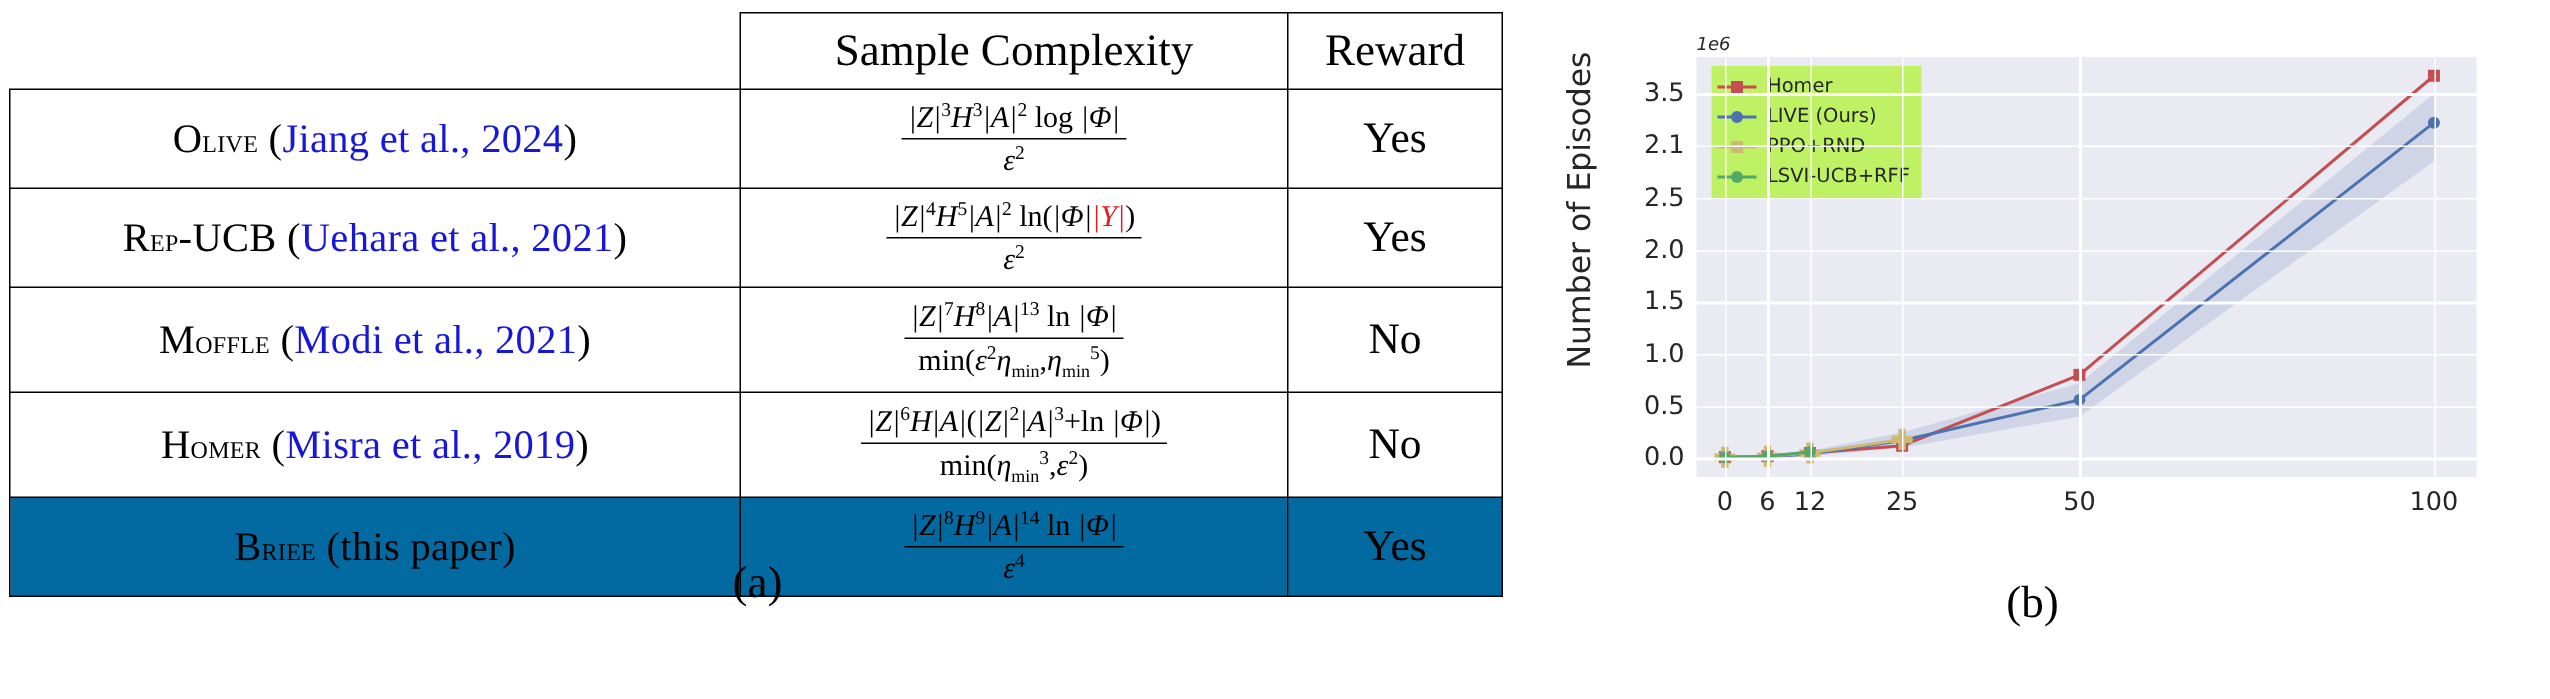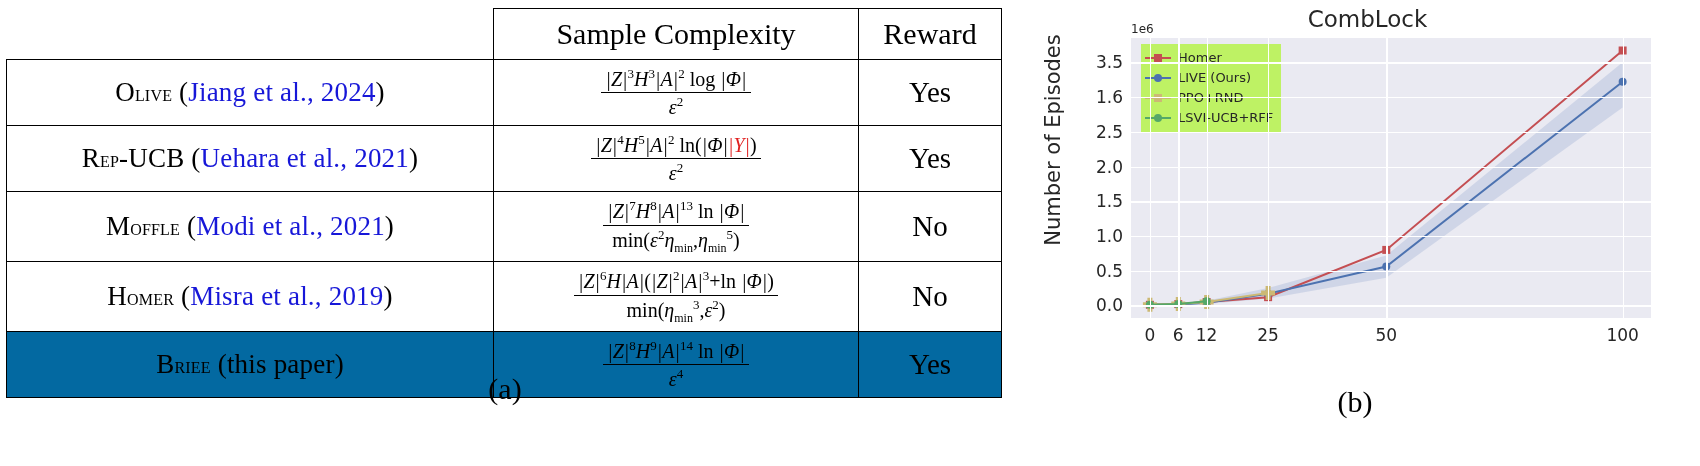--- a/index.html
+++ b/index.html
@@ -134,20 +134,21 @@
     font-family: "DejaVu Sans", sans-serif;
     color: #262626;
   }
   .exp-label {
     position: absolute;
     left: 86px;
     top: 16px;
     font-size: 12px;
     font-family: "DejaVu Sans", sans-serif;
     color: #262626;
+    font-style: italic;
   }
   .axes {
     position: absolute;
     left: 86px;
     top: 32px;
     width: 520px;
     height: 280px;
     background: #eaeaf2;
     border: none;
   }
@@ -310,21 +311,20 @@
           </td>
           <td class="rw-cell">Yes</td>
         </tr>
       </tbody>
     </table>
     <div class="caption-a">(a)</div>
   </div>
 
   <div class="panel-b">
     <div class="plot-box">
-      <div class="chart-title">CombLock</div>
       <div class="exp-label">1e6</div>
       <div class="ylabel">Number of Episodes</div>
 
       <div class="axes" id="axes">
         <svg id="chart-svg" width="520" height="280" viewBox="0 0 520 280" style="position:absolute;left:0;top:0;">
             <polygon points="18.909090909090907,266.1042183622829 47.27272727272727,265.40942928039703 75.63636363636363,262.6302729528536 137.09090909090907,250.12406947890818 255.27272727272728,217.46898263027296 491.6363636363636,24.31761786600498 491.6363636363636,69.47890818858562 255.27272727272728,239.70223325062034 137.09090909090907,260.545905707196 75.63636363636363,266.1042183622829 47.27272727272727,267.4937965260546 18.909090909090907,267.4937965260546" fill="#4c72b0" fill-opacity="0.17" stroke="none"></polygon>
             <polyline points="18.909090909090907,266.79900744416875 47.27272727272727,266.1042183622829 75.63636363636363,264.0198511166253 137.09090909090907,259.1563275434243 255.27272727272728,211.91066997518612 491.6363636363636,12.506203473945448" fill="none" stroke="#c44e52" stroke-width="2"></polyline>
             <rect x="14.909090909090907" y="262.79900744416875" width="8" height="8" fill="#c44e52"></rect>
             <rect x="43.27272727272727" y="262.1042183622829" width="8" height="8" fill="#c44e52"></rect>
             <rect x="71.63636363636363" y="260.0198511166253" width="8" height="8" fill="#c44e52"></rect>
@@ -380,21 +380,21 @@
           <div class="ytick" style="top: 232.754px;">0.5</div>
           <div class="grid-h" style="top: 198.015px;"></div>
           <div class="ytick" style="top: 198.015px;">1.0</div>
           <div class="grid-h" style="top: 163.275px;"></div>
           <div class="ytick" style="top: 163.275px;">1.5</div>
           <div class="grid-h" style="top: 128.536px;"></div>
           <div class="ytick" style="top: 128.536px;">2.0</div>
           <div class="grid-h" style="top: 93.7965px;"></div>
           <div class="ytick" style="top: 93.7965px;">2.5</div>
           <div class="grid-h" style="top: 59.0571px;"></div>
-          <div class="ytick" style="top: 59.0571px;">1.6</div>
+          <div class="ytick" style="top: 59.0571px;">2.1</div>
           <div class="grid-h" style="top: 24.3176px;"></div>
           <div class="ytick" style="top: 24.3176px;">3.5</div>
           <div class="grid-v" style="left: 18.9091px;"></div>
           <div class="xtick" style="left: 18.9091px;">0</div>
           <div class="grid-v" style="left: 47.2727px;"></div>
           <div class="xtick" style="left: 47.2727px;">6</div>
           <div class="grid-v" style="left: 75.6364px;"></div>
           <div class="xtick" style="left: 75.6364px;">12</div>
           <div class="grid-v" style="left: 137.091px;"></div>
           <div class="xtick" style="left: 137.091px;">25</div>

